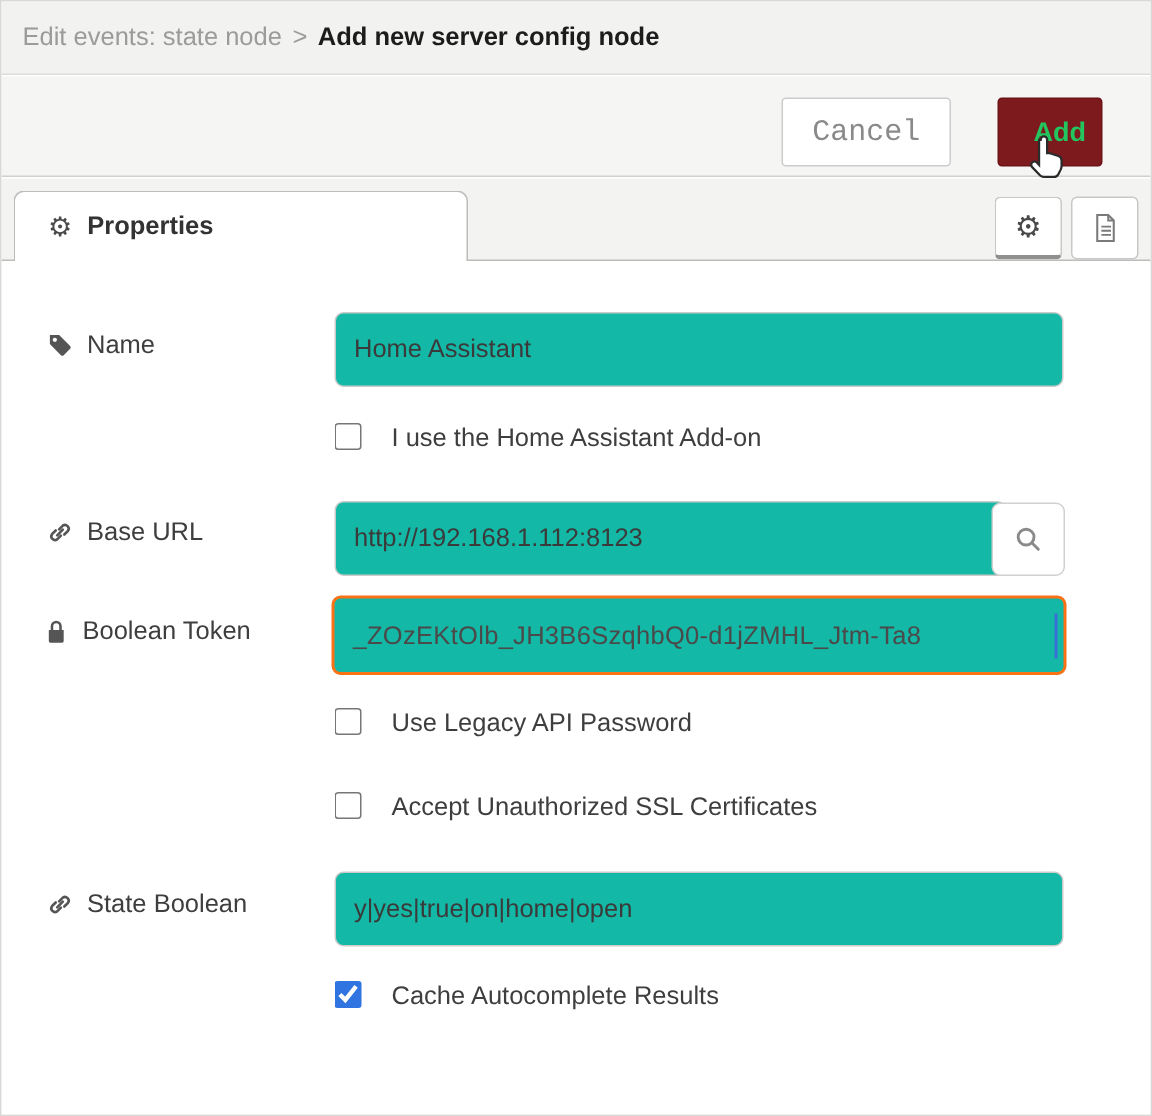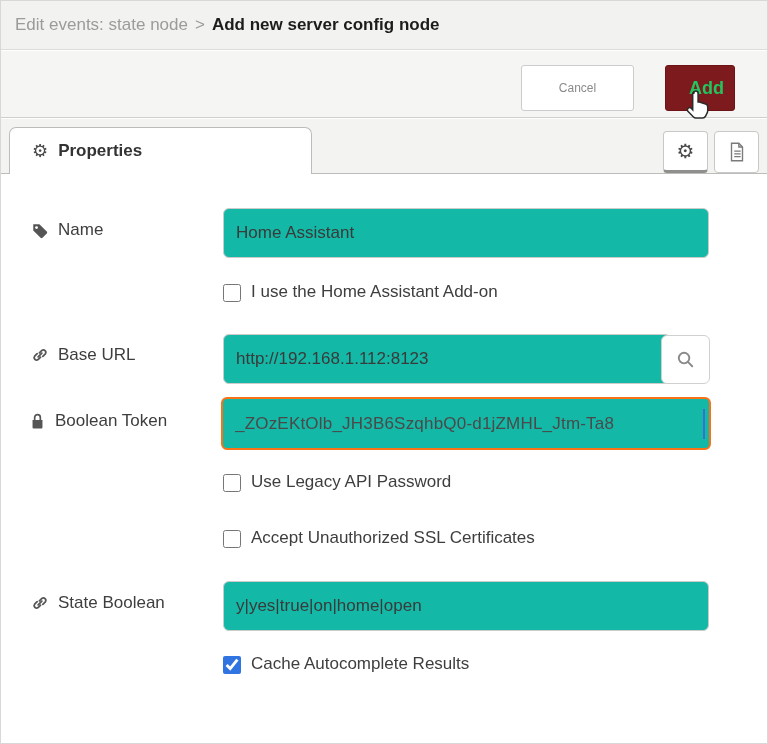--- a/index.html
+++ b/index.html
@@ -21,21 +21,21 @@
   .crumb-sep { color:#9b9b99; margin:0 7px; }
   .crumb-title { color:#1c1c1c; font-weight:bold; }
   
   .toolbar {
     position:absolute; top:50px; left:0; right:0; height:67px;
     background:#f5f5f3; border-bottom:1px solid #cfcfcd;
   }
   .btn-cancel {
     position:absolute; left:520px; top:14px; width:113px; height:46px;
     background:#ffffff; border:1px solid #cccccc; border-radius:3px;
-    font-size:12px; color:#8a8a8a; font-family:Liberation Sans, sans-serif; cursor:pointer;
+    font-size:20px; color:#8a8a8a; font-family:Liberation Mono, monospace; cursor:pointer;
   }
   .btn-add {
     position:absolute; left:664px; top:14px; width:70px; height:46px;
     background:#7d1a1d; border:1px solid #6d1215; border-radius:3px;
     font-size:18px; font-weight:bold; color:#22c55e; font-family:inherit; cursor:pointer;padding-left:13px;
   }
   .cursor-hand { position:absolute; left:681px; top:88px; width:30px; height:32px; z-index:30; pointer-events:none; }
   
   .tabbar {
     position:absolute; top:118px; left:0; right:0; height:55px;
@@ -63,21 +63,21 @@
     font-size:17px; color:#3e3e3e; white-space:nowrap;
   }
   .txt-input {
     position:absolute; border:1px solid #cbcbc9; border-radius:6px;
     font-size:17px; color:#3a3a3a; padding:0 12px;
     font-family:inherit; background:#14b8a6; outline:none;
   }
   .txt-input.focused { border:2px solid #f97316; color:#4a4a4a; letter-spacing:0.2px; }
   .caret { position:absolute; width:2px; height:30px; background:#3a6fd8; z-index:5; }
   .chk-row {
-    position:absolute; display:flex; align-items:flex-end; gap:10px;
+    position:absolute; display:flex; align-items:flex-start; gap:20px;
     font-size:17px; color:#3e3e3e; white-space:nowrap;
   }
   .chk-row input[type=checkbox] {
     width:18px; height:18px; accent-color:#2f74e0; margin:0; cursor:pointer;
   }
   .btn-search {
     position:absolute; left:660px; top:160px; width:49px; height:49px;
     background:#fff; border:1px solid #d0d0ce; border-radius:6px;
     display:flex; align-items:center; justify-content:center; cursor:pointer;
   }
@@ -119,21 +119,21 @@
           <path d="M6 2.5h8l4 4v15H6z" fill="#ffffff" stroke="#7a7a7a" stroke-width="1.5"></path>
           <path d="M14 2.5v4h4" fill="none" stroke="#7a7a7a" stroke-width="1.5"></path>
           <path d="M9 11h7M9 14h7M9 17h7" fill="none" stroke="#7a7a7a" stroke-width="1.3"></path>
         </svg>
       </span>
     </div>
   </div>
 
   <div class="content">
 
-    <div class="fld-label" style="left:30px; top:45px;align-items:flex-end;">
+    <div class="fld-label" style="left:30px; top:45px;">
       <span>
         <svg viewBox="0 0 24 24" width="18" height="18">
           <path fill="#555" d="M3 3h8.2L21 12.8a1.8 1.8 0 0 1 0 2.5l-5.7 5.7a1.8 1.8 0 0 1-2.5 0L3 11.2z"></path>
           <circle cx="7.4" cy="7.4" r="1.9" fill="#fff"></circle>
         </svg>
       </span>
       <span>Name</span>
     </div>
     <input class="txt-input" style="left: 222px; top: 33px; width: 486px; height: 50px;" type="text" value="Home Assistant">
 

